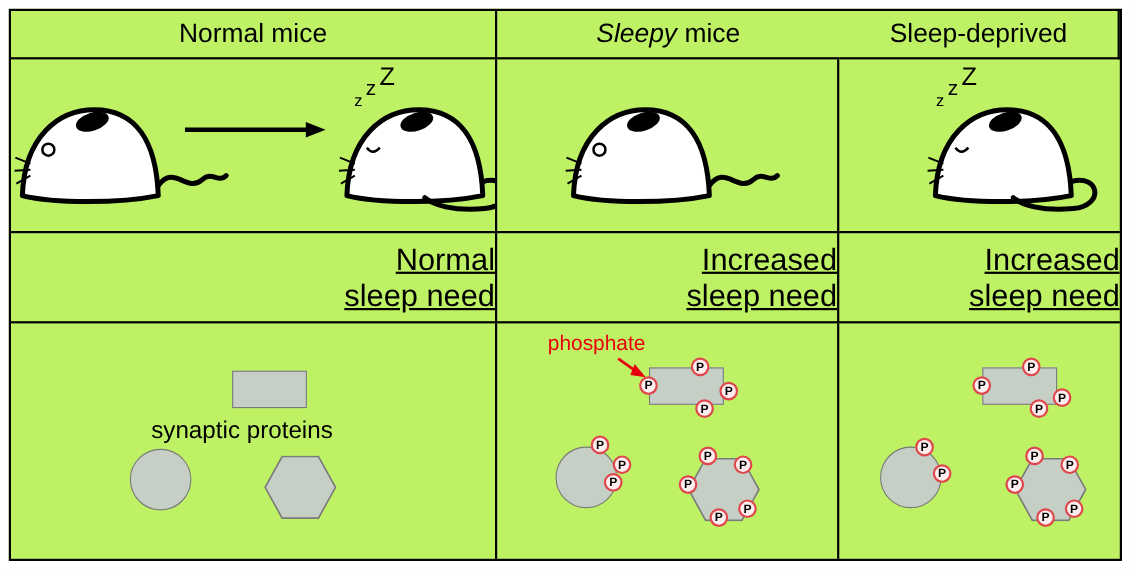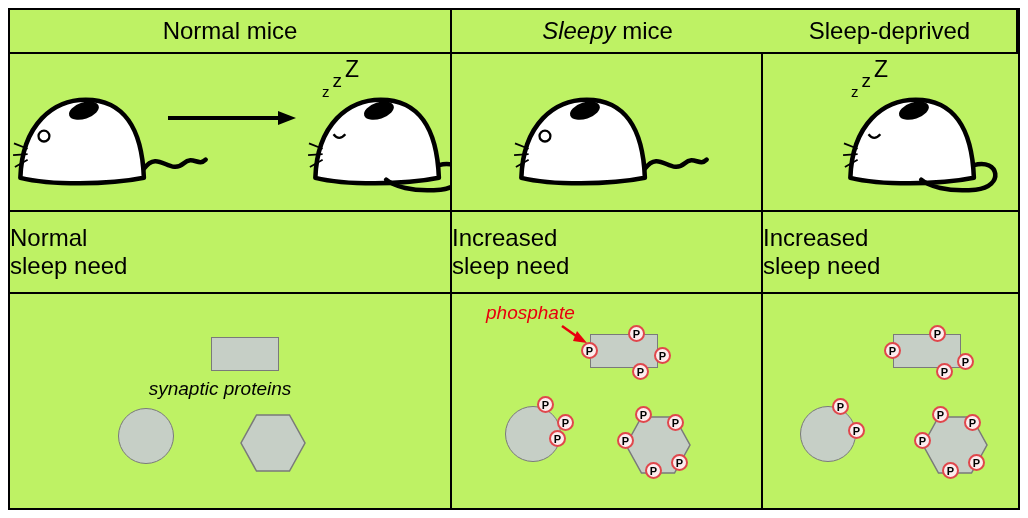--- a/index.html
+++ b/index.html
@@ -11,39 +11,39 @@
     display:grid;
     grid-template-columns:442px 311px 1fr;
     grid-template-rows:44px 158px 82px 1fr;
   }
   .c { border-right:2px solid #000; border-bottom:2px solid #000; position:relative; overflow:hidden; }
   .c.col3 { border-right:none; }
   .c.row4 { border-bottom:none; }
   .header { display:flex; align-items:center; justify-content:center; font-size:24px; }
   .header .it { font-style:italic; }
   .header .sp { white-space:pre; }
-  .needcell { display:flex; flex-direction:column; align-items:flex-start; justify-content:center; font-size:24px; line-height:1.18; }
+  .needcell { display:flex; flex-direction:column; align-items:flex-end; justify-content:center; font-size:28px; line-height:1.18;text-decoration:underline; }
   .mouse { position:absolute; }
   .arrow-black { position:absolute; }
   .zzz { position:absolute; display:flex; align-items:flex-start; }
   .zzz span { display:block; line-height:1; }
   .zzz .z1 { font-size:15px; margin-top:26px; }
   .zzz .z2 { font-size:19px; margin-top:13px; margin-left:3px; }
   .zzz .z3 { font-size:23px; margin-top:0; margin-left:3px; }
   .shape-wrap { position:absolute; }
   .shape-rect { position:absolute; width:68px; height:34px; background:#c6cfc6; border:1.5px solid #7a7a7a; }
   .shape-circle { position:absolute; width:56px; height:56px; border-radius:50%; background:#c6cfc6; border:1.5px solid #7a7a7a; }
   .hex-svg { position:absolute; }
   .p-badge {
     position:absolute; width:17px; height:17px; border-radius:50%;
     background:#fcedee; border:2px solid #e0474c;
     display:flex; align-items:center; justify-content:center;
     font-size:11px; font-weight:bold; color:#000; z-index:3;
   }
-  .syn-label { position:absolute; font-size:19px; text-align:center;font-style:italic; }
+  .syn-label { position:absolute; font-size:22px; text-align:center; }
   .phos-label { position:absolute; font-size:19px; color:#e8000d; }
   .phos-arrow { position:absolute; }
 </style>
 </head>
 <body>
 
 <svg width="0" height="0" style="position:absolute" aria-hidden="true">
   <defs>
     <g id="mouse-awake" fill="none" stroke="#000">
       <path d="M8,100 C10,40 45,14 80,14 C122,14 142,46 144,100 C105,108 40,108 8,100 Z" fill="#fff" stroke-width="5" stroke-linejoin="round"></path>
@@ -125,21 +125,21 @@
     <div class="c col1 row4">
       <div class="shape-rect" style="left:201px; top:43px;"></div>
       <div class="syn-label" style="left:100px; top:84px; width:220px;">synaptic proteins</div>
       <div class="shape-circle" style="left:108px; top:114px;"></div>
       <svg class="hex-svg" style="left:230px; top:120px;" width="66" height="58" viewBox="0 0 66 58">
         <polygon points="16.5,1 49.5,1 65,29 49.5,57 16.5,57 1,29" fill="#c6cfc6" stroke="#7a7a7a" stroke-width="1.5"></polygon>
       </svg>
     </div>
 
     <div class="c col2 row4">
-      <div class="phos-label" style="left:34px; top:8px;font-style:italic;">phosphate</div>
+      <div class="phos-label" style="left:46px; top:8px;">phosphate</div>
       <svg class="phos-arrow" style="left:108px; top:30px;" width="30" height="24" viewBox="0 0 30 24">
         <line x1="2" y1="2" x2="19" y2="14" stroke="#e8000d" stroke-width="2.5"></line>
         <polygon points="17,7 27,19 13,17" fill="#e8000d"></polygon>
       </svg>
 
       <div class="shape-wrap" style="left:129px; top:31px; width:96px; height:60px;">
         <div class="shape-rect" style="left:9px; top:9px;"></div>
         <div class="p-badge" style="left:0px; top:17px;">
             <span>P</span>
           </div>

